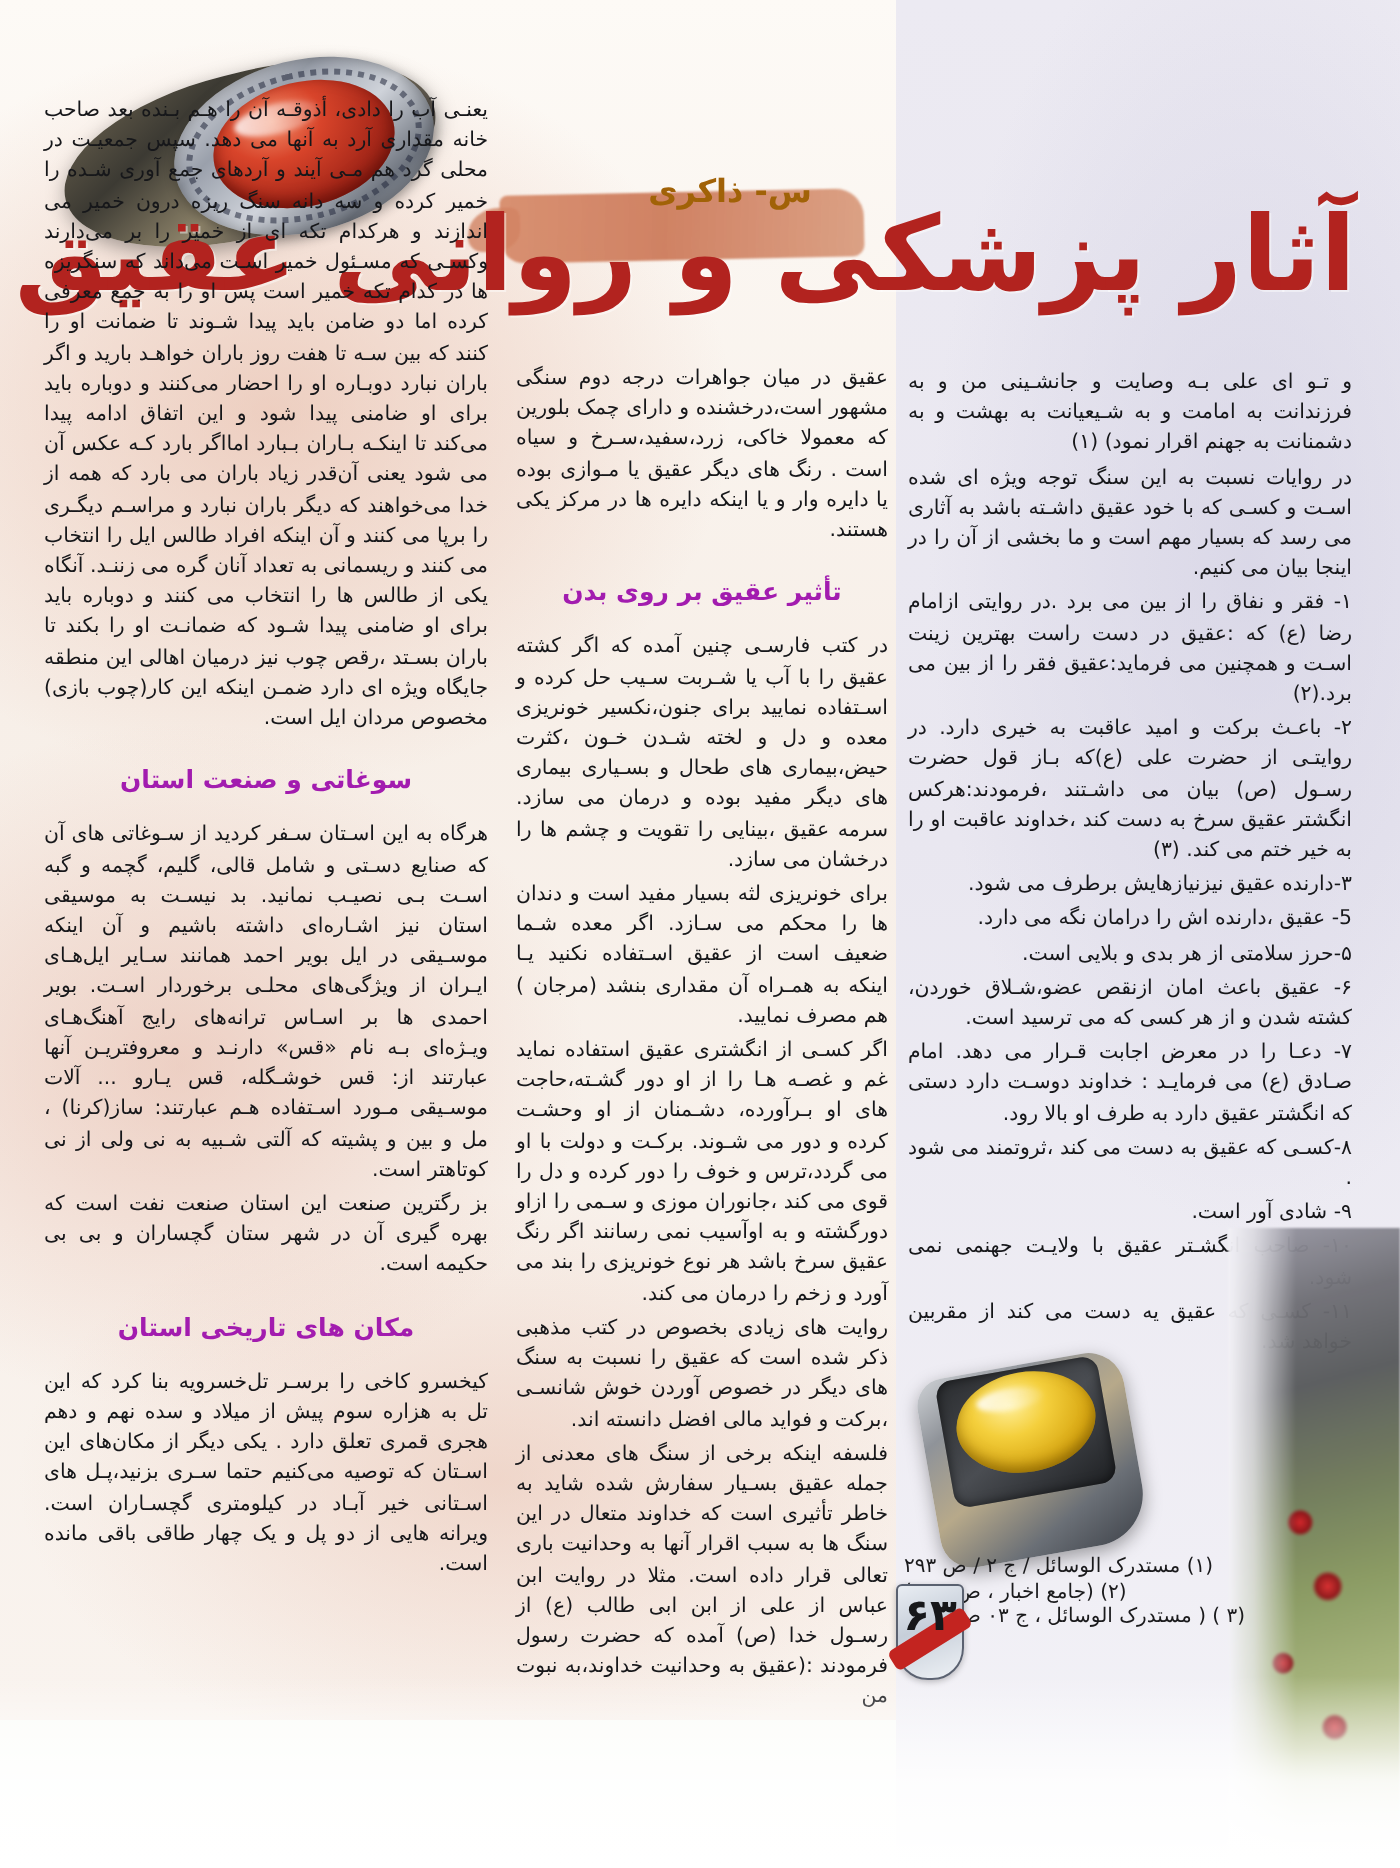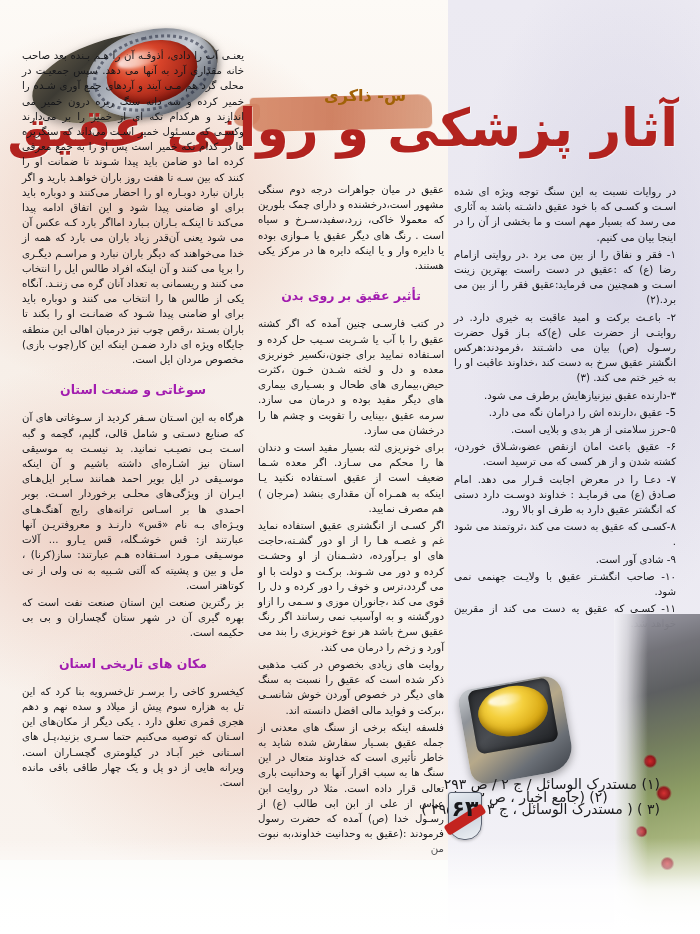--- a/index.html
+++ b/index.html
@@ -261,21 +261,21 @@
     left: 0; bottom: 0;
     width: 86px; height: 60px;
     background: linear-gradient(0deg, #ffffff 0%, rgba(255,255,255,0) 100%);
   }
 
   
   .footnotes {
     position: absolute;
     right: 40px; top: 778px;
     width: 208px;
-    font-size: 14px;
+    font-size: 10px;
     line-height: 12.6px;
     color: #1a1a1c;
     text-align: left;
   }
   .footnotes div { white-space: nowrap; }
 
   
   .page-badge {
     position: absolute;
     right: 218px; top: 792px;
@@ -318,20 +318,21 @@
     <div class="band"></div>
     <div class="bezel"></div>
     <div class="stone"></div>
   </div>
 
   <div class="brush-title"></div>
   <div class="byline">س- ذاکری</div>
   <div class="main-title">آثار پزشکی و روانی عقیق</div>
 
   <div class="col col-left">
+    <p>و تـو ای علی بـه وصایت و جانشـینی من و به فرزندانت به امامت و به شـیعیانت به بهشت و به دشمنانت به جهنم اقرار نمود) (۱)</p>
     <p>در روایات نسبت به این سنگ توجه ویژه ای شده اسـت و کسـی که با خود عقیق داشـته باشد به آثاری می رسد که بسیار مهم است و ما بخشی از آن را در اینجا بیان می کنیم.</p>
     <p>۱- فقر و نفاق را از بین می برد .در روایتی ازامام رضا (ع) که :عقیق در دست راست بهترین زینت اسـت و همچنین می فرماید:عقیق فقر را از بین می برد.(۲)</p>
     <p>۲- باعـث برکت و امید عاقبت به خیری دارد. در روایتـی از حضرت علی (ع)که بـاز قول حضرت رسـول (ص) بیان می داشـتند ،فرمودند:هرکس انگشتر عقیق سرخ به دست کند ،خداوند عاقبت او را به خیر ختم می کند. (۳)</p>
     <p>۳-دارنده عقیق نیزنیازهایش برطرف می شود.</p>
     <p>5- عقیق ،دارنده اش را درامان نگه می دارد.</p>
     <p>۵-حرز سلامتی از هر بدی و بلایی است.</p>
     <p>۶- عقیق باعث امان ازنقص عضو،شـلاق خوردن، کشته شدن و از هر کسی که می ترسید است.</p>
     <p>۷- دعـا را در معرض اجابت قـرار می دهد. امام صـادق (ع) می فرمایـد : خداوند دوسـت دارد دستی که انگشتر عقیق دارد به طرف او بالا رود.</p>
     <p>۸-کسـی که عقیق به دست می کند ،ثروتمند می شود .</p>
     <p>۹- شادی آور است.</p>

